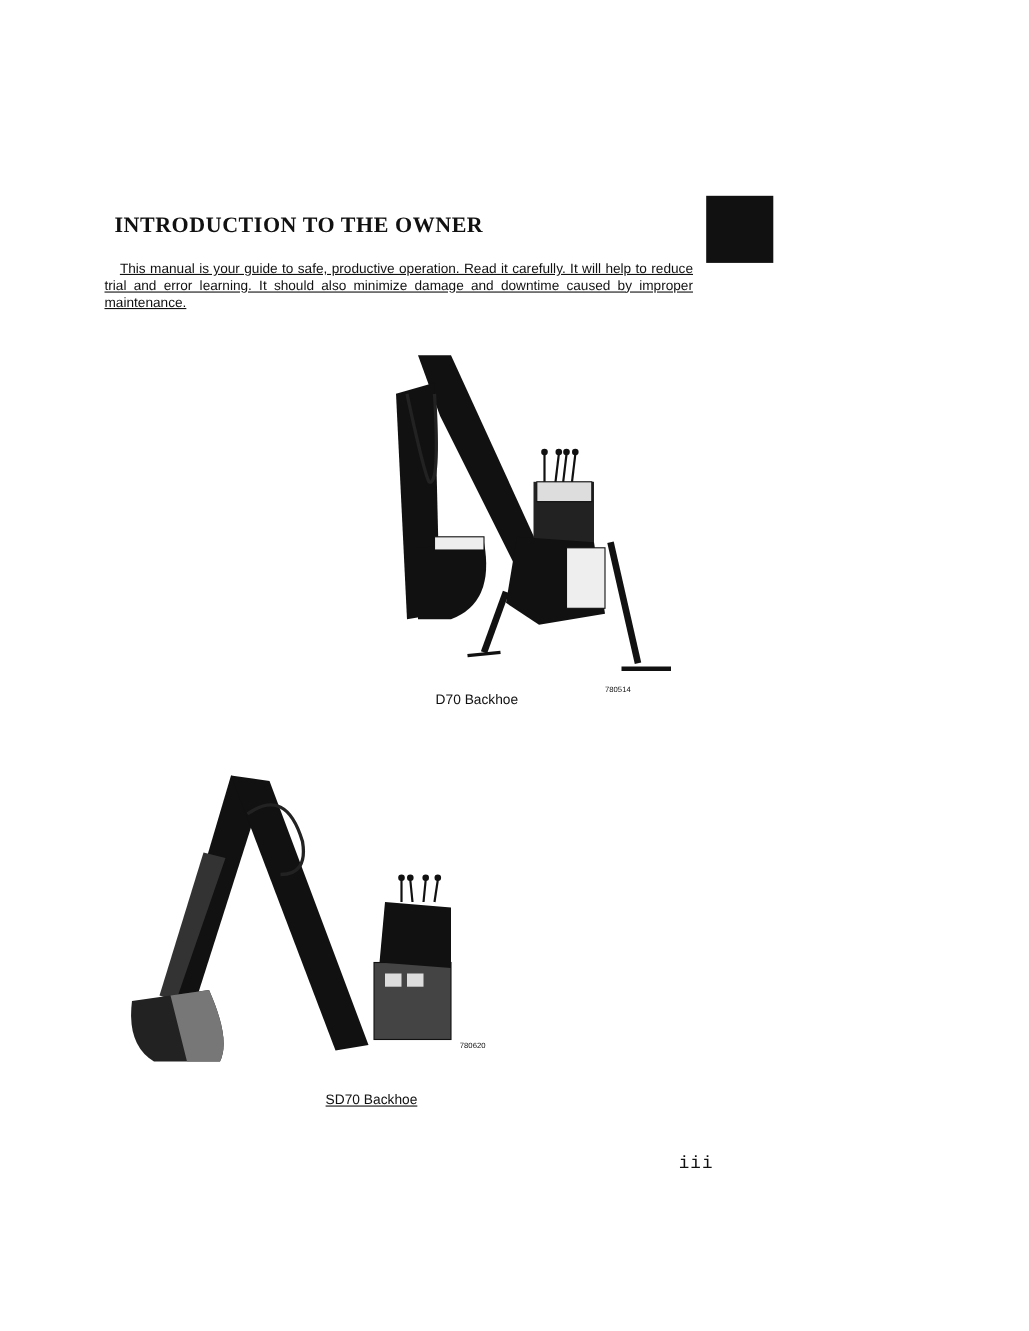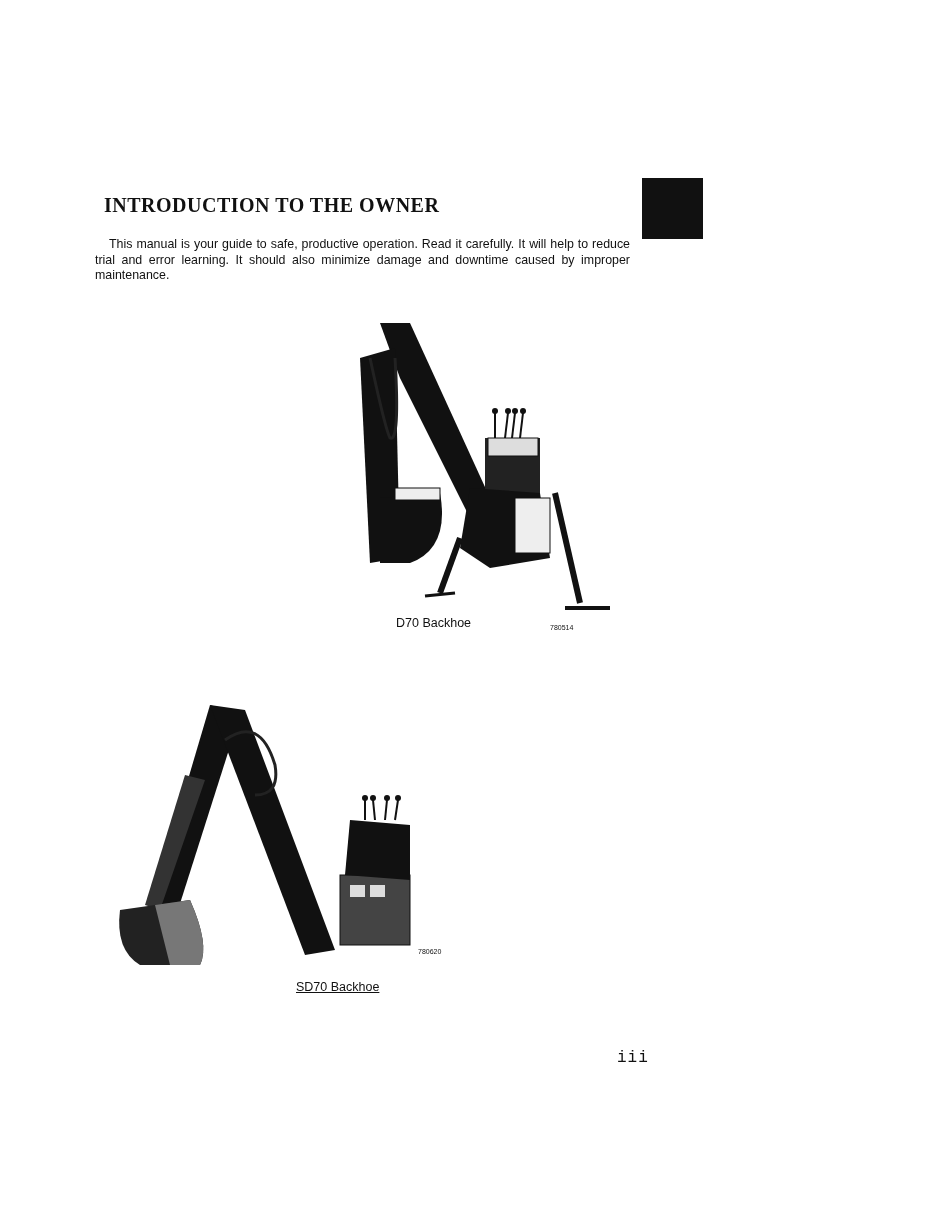--- a/index.html
+++ b/index.html
@@ -3,26 +3,26 @@
   <meta charset="utf-8">
   <style>
     html, body { margin: 0; padding: 0; background: #ffffff; }
     body { width: 935px; height: 1210px; position: relative; overflow: hidden;
            font-family: "Liberation Sans", sans-serif; color: #111; }
     .title { position: absolute; left: 88px; top: 178px; font-size: 20px; font-weight: bold;
              letter-spacing: 0.5px; margin: 16px; font-family: Liberation Serif, serif; }
     .tab-marker { position: absolute; left: 642px; top: 178px; width: 61px; height: 61px; background: #111; }
     .intro { position: absolute; left: 95px; top: 237px; width: 535px; font-size: 12.4px; line-height: 15.5px;
              text-align: justify; }
-    .intro p { margin: 0; text-indent: 14px; }
+    .intro p { margin: 0; text-indent: 14px; text-decoration: underline; }
     .intro p.first { text-indent: 14px; }
     .figure { position: absolute; }
     .fig1 { left: 340px; top: 318px; width: 280px; height: 300px; }
     .fig2 { left: 110px; top: 695px; width: 320px; height: 280px; }
-    .caption { position: absolute; font-size: 12.5px; }
+    .caption { position: absolute; font-size: 12.5px; margin-top: 13px; }
     .cap1 { left: 396px; top: 616px; }
     .cap2 { left: 296px; top: 980px; text-decoration: underline; }
     .fignum { position: absolute; font-size: 7px; }
     .fn1 { left: 550px; top: 624px; }
     .fn2 { left: 418px; top: 948px; }
     .pagenum { position: absolute; left: 617px; top: 1049px; font-size: 16px; letter-spacing: 1px; font-family: Liberation Mono, monospace; }
   </style>
 </head>
 <body>
 

